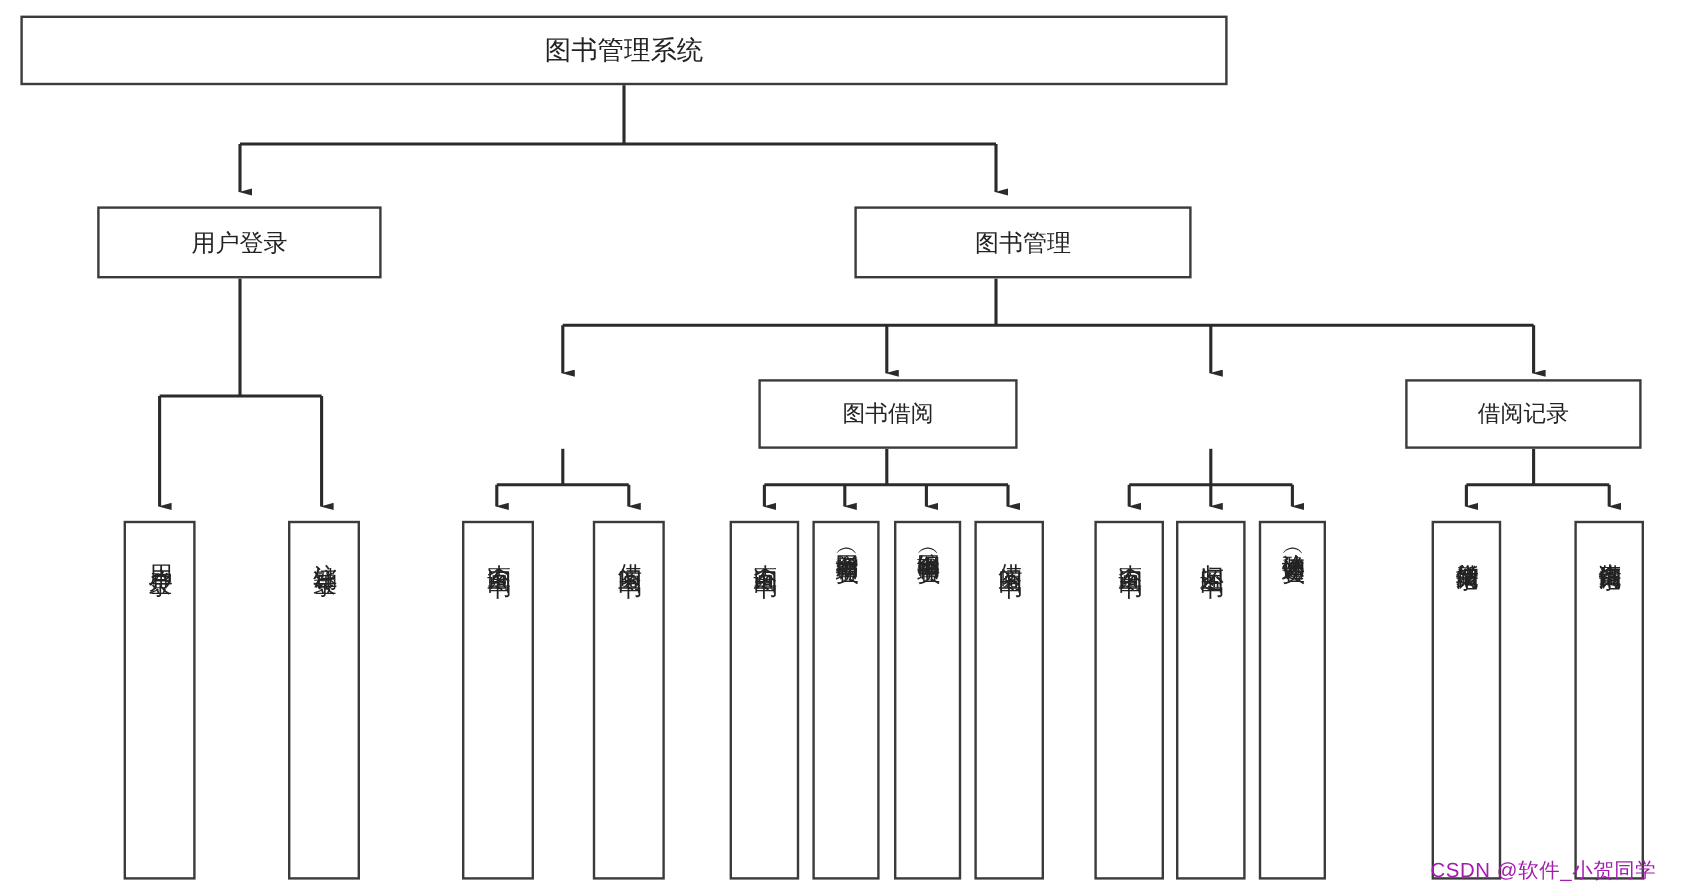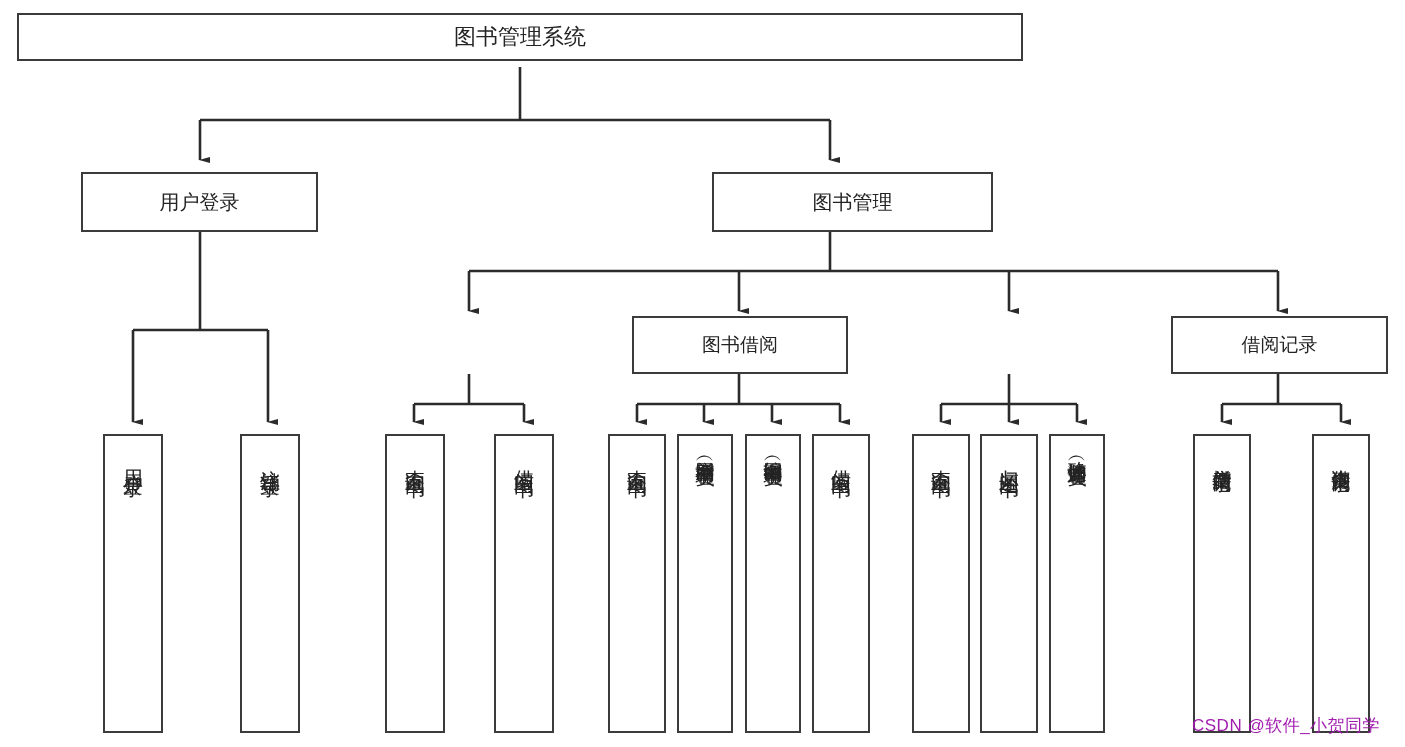--- a/index.html
+++ b/index.html
@@ -123,35 +123,35 @@
       <path d="M 1009 404 L 1009 422" marker-end="url(#arrow)"></path>
       <path d="M 1077 404 L 1077 422" marker-end="url(#arrow)"></path>
 
       <path d="M 1278 374 L 1278 404"></path>
       <path d="M 1222 404 L 1341 404"></path>
       <path d="M 1222 404 L 1222 422" marker-end="url(#arrow)"></path>
       <path d="M 1341 404 L 1341 422" marker-end="url(#arrow)"></path>
     </g>
   </svg>
 
-  <div class="node root" style="left:17px; top:13px; width:1006px; height:48px;">
+  <div class="node root" style="left:17px; top:13px; width:1006px; height:58px;">
     <span>图书管理系统</span>
   </div>
 
   <div class="node level2" style="left:81px; top:172px; width:237px; height:60px;">
     <span>用户登录</span>
   </div>
   <div class="node level2" style="left:712px; top:172px; width:281px; height:60px;">
     <span>图书管理</span>
   </div>
 
   <div class="node level3" style="left:632px; top:316px; width:216px; height:58px;">
     <span>图书借阅</span>
   </div>
-  <div class="node level3" style="left:1171px; top:316px; width:217px; height:58px;">
+  <div class="node level3" style="left:1171px; top:316px; width:197px; height:58px;">
     <span>借阅记录</span>
   </div>
 
   <div class="node leaf" style="left:103px; top:434px; width:60px; height:299px;">
     <span class="vtext">用户登录</span>
   </div>
   <div class="node leaf" style="left:240px; top:434px; width:60px; height:299px;">
     <span class="vtext">注销登录</span>
   </div>
 

